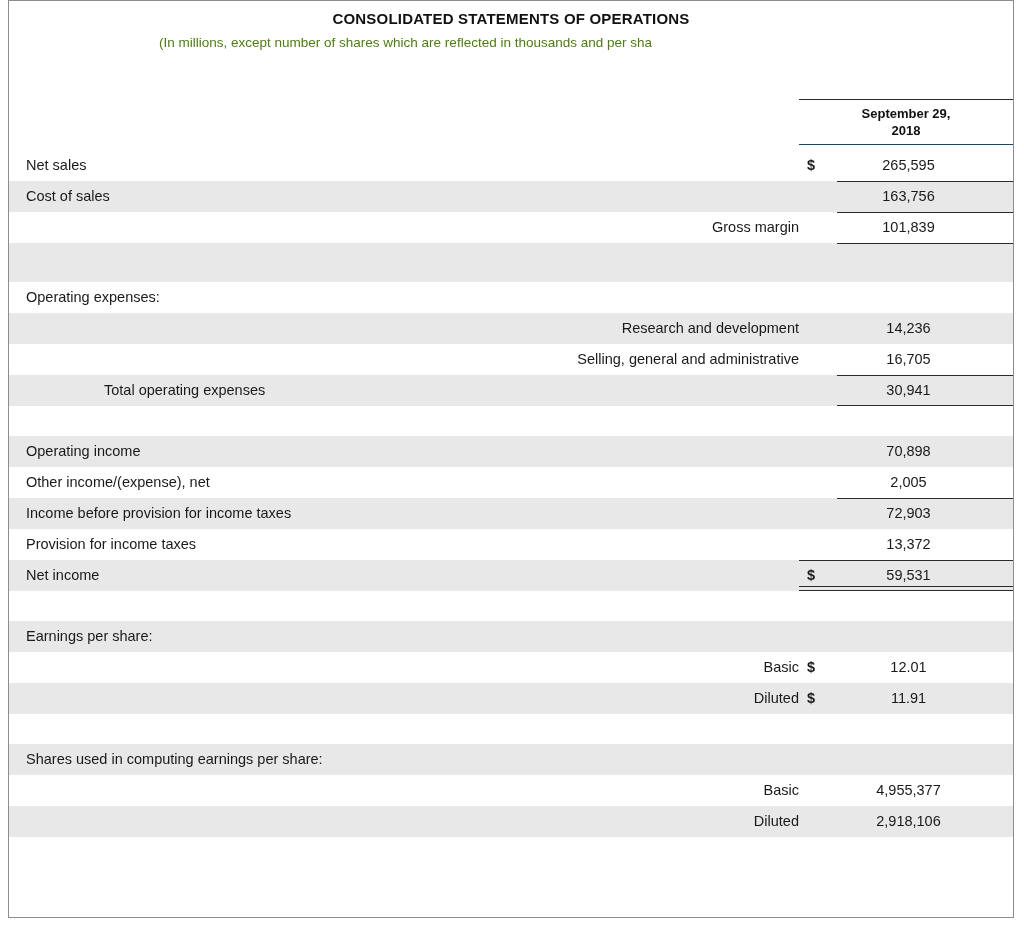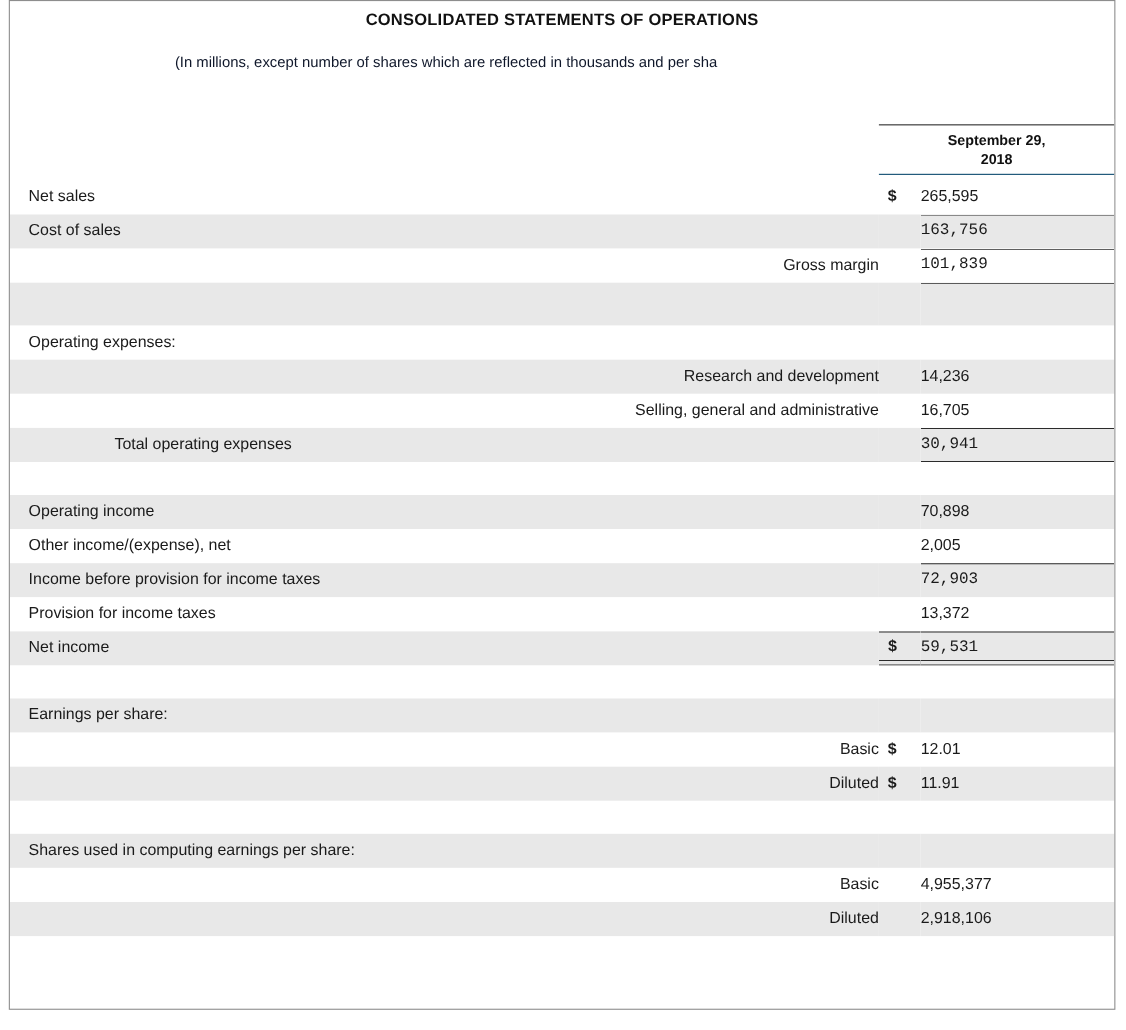--- a/index.html
+++ b/index.html
@@ -33,23 +33,23 @@
     text-align: center;
   }
   .doc-title {
     font-size: 15px;
     font-weight: bold;
     letter-spacing: 0.2px;
     color: #111111;
     white-space: nowrap;
   }
   .doc-subtitle {
-    margin-top: 22px;
+    margin-top: 8px;
     font-size: 13.5px;
-    color: #0f172a;
+    color: #4d7c0f;
     white-space: nowrap;
     
     padding-left: 150px;
     text-align: left;
   }
 
   table.fin {
     width: 100%;
     border-collapse: collapse;
     table-layout: fixed;
@@ -78,27 +78,27 @@
   }
   td.label.ind-1 { padding-left: 56px; text-align: right; }
   td.label.ind-2 { padding-left: 95px; }
 
   td.cur {
     text-align: left;
     padding-left: 8px;
     font-weight: bold;
   }
   td.val {
-    text-align: left;
+    text-align: center;
     padding-right: 33px;
     white-space: nowrap;
   }
 
   
-  td.rule-top    { box-shadow: inset 0 1px 0 0 #2b2b2b; font-family: Liberation Mono, monospace; }
+  td.rule-top    { box-shadow: inset 0 1px 0 0 #2b2b2b; }
   td.rule-bottom { box-shadow: inset 0 -1px 0 0 #2b2b2b; }
   td.rule-top.rule-bottom {
     box-shadow: inset 0 1px 0 0 #2b2b2b, inset 0 -1px 0 0 #2b2b2b;
   }
   td.rule-double {
     box-shadow: inset 0 -1px 0 0 #2b2b2b, inset 0 -4px 0 0 #ffffff,
                 inset 0 -5px 0 0 #2b2b2b;
   }
   td.rule-top.rule-double {
     box-shadow: inset 0 1px 0 0 #2b2b2b, inset 0 -1px 0 0 #2b2b2b,

